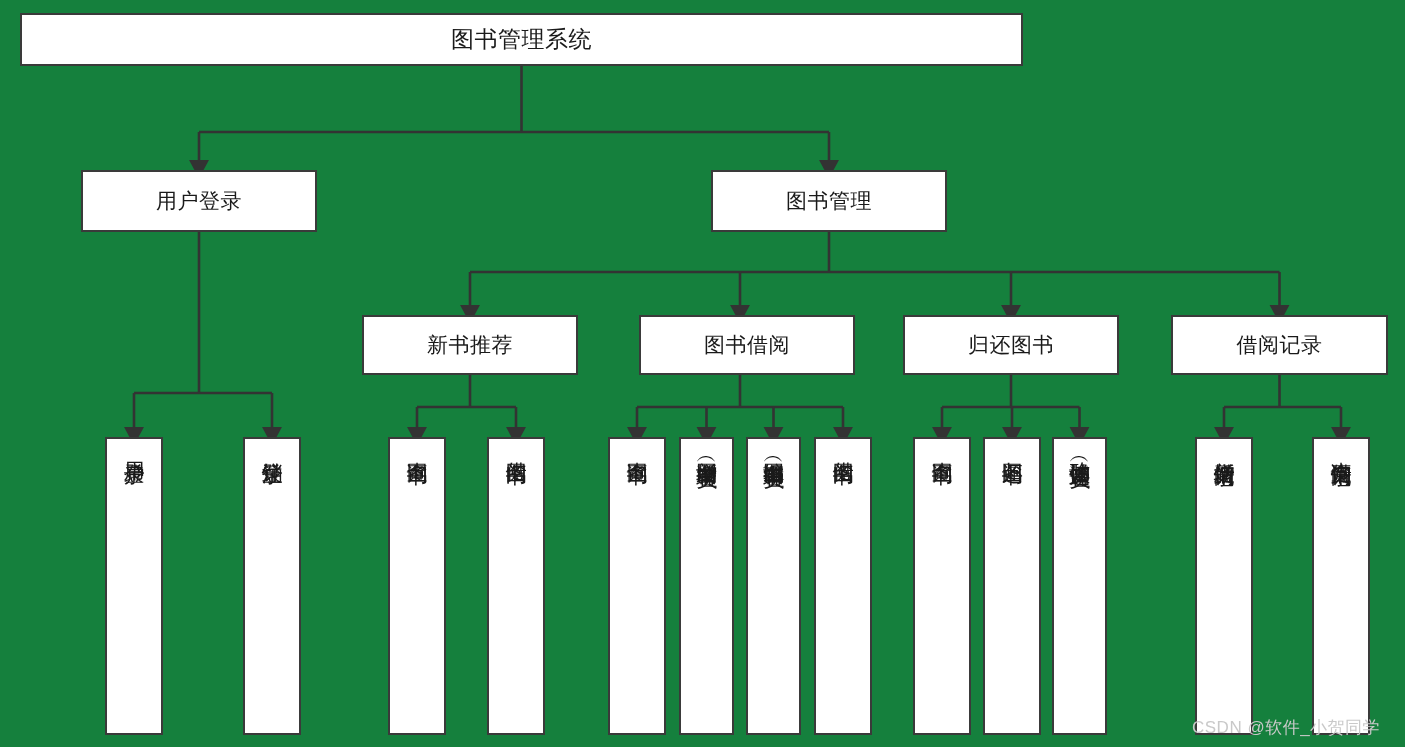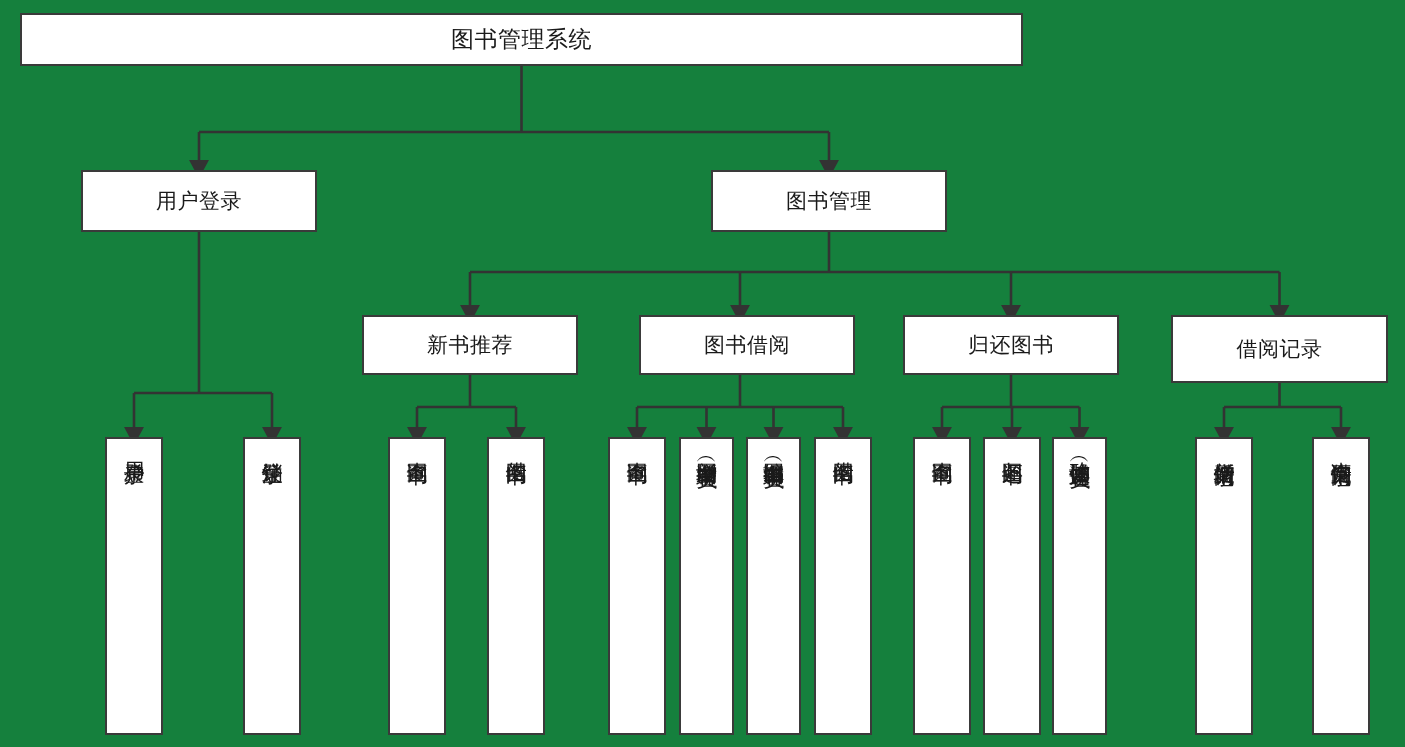--- a/index.html
+++ b/index.html
@@ -126,21 +126,21 @@
       </div>
       <div class="node horizontal lvl-3" style="left: 362px; top: 315px; width: 216px; height: 60px; align-items: center;">
         <span class="node-label">新书推荐</span>
       </div>
       <div class="node horizontal lvl-3" style="left: 632px; top: 315px; width: 216px; height: 60px; margin-left: 7px;">
         <span class="node-label">图书借阅</span>
       </div>
       <div class="node horizontal lvl-3" style="left: 903px; top: 315px; width: 216px; height: 60px;">
         <span class="node-label">归还图书</span>
       </div>
-      <div class="node horizontal lvl-3" style="left: 1171px; top: 315px; width: 217px; height: 68px;">
+      <div class="node horizontal lvl-3" style="left: 1171px; top: 315px; width: 217px; height: 60px;">
         <span class="node-label">借阅记录</span>
       </div>
       <div class="node vertical lvl-leaf" style="left: 105px; top: 437px; width: 58px; height: 298px;">
         <span class="node-label">用户登录</span>
       </div>
       <div class="node vertical lvl-leaf" style="left: 243px; top: 437px; width: 58px; height: 298px;">
         <span class="node-label">注销登录</span>
       </div>
       <div class="node vertical lvl-leaf" style="left: 388px; top: 437px; width: 58px; height: 298px;">
         <span class="node-label">查询图书</span>
@@ -170,13 +170,14 @@
         <span class="node-label">确认归还（管理员）</span>
       </div>
       <div class="node vertical lvl-leaf" style="left: 1195px; top: 437px; width: 58px; height: 298px;">
         <span class="node-label">新增借阅记录</span>
       </div>
       <div class="node vertical lvl-leaf" style="left: 1312px; top: 437px; width: 58px; height: 298px;">
         <span class="node-label">查询借阅记录</span>
       </div>
     </div>
 
+  <div class="watermark" style="left:1192px; top:716px;">CSDN @软件_小贺同学</div>
 </div>
 
 </body></html>

